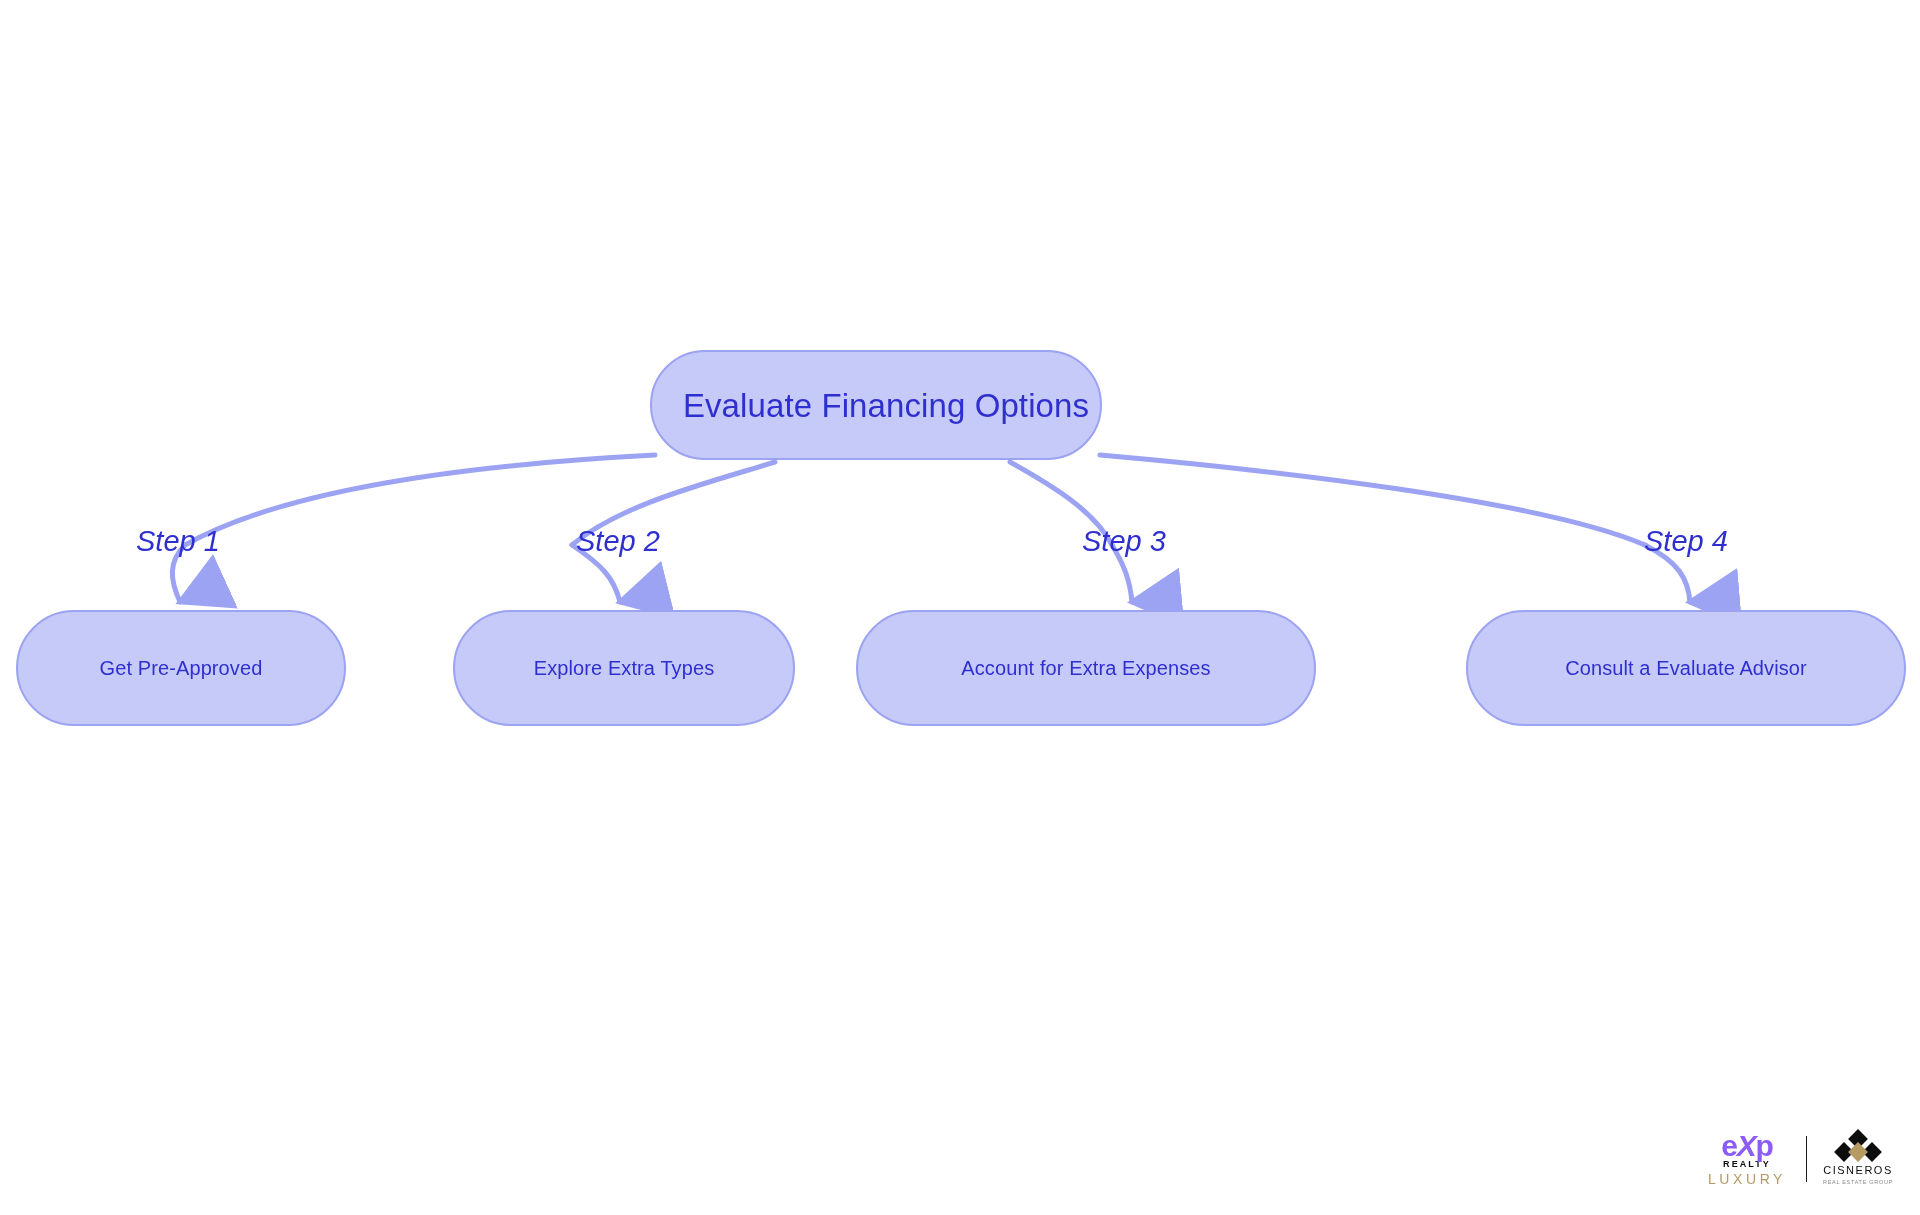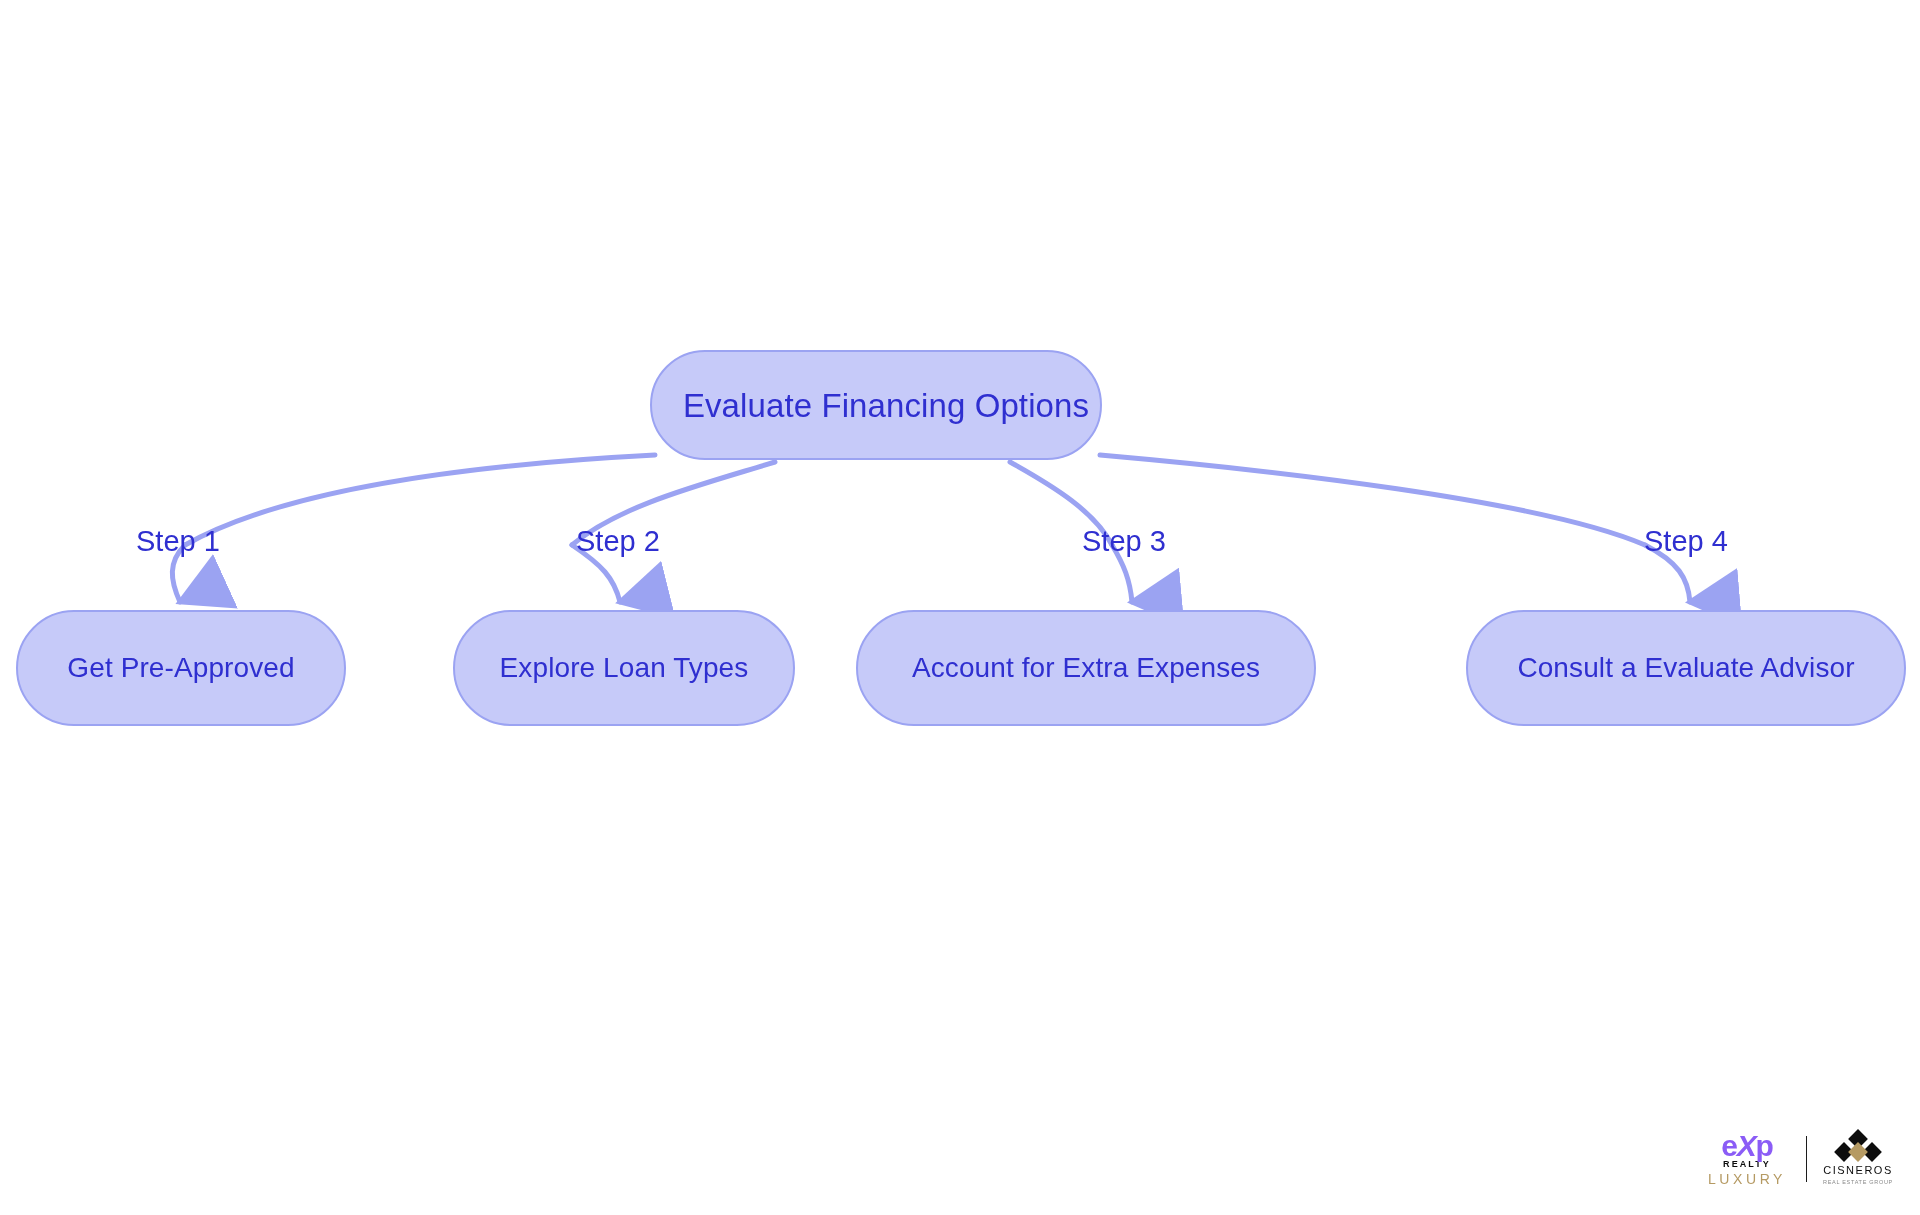--- a/index.html
+++ b/index.html
@@ -46,36 +46,37 @@
   .node--root {
     left: 650px;
     top: 350px;
     width: 452px;
     height: 110px;
     border-radius: 56px;
   }
   .node--root .node-label { font-size: 33px; margin-left: 20px; }
 
   .node--leaf { height: 116px; }
-  .node--leaf .node-label { font-size: 28px; }
+  .node--leaf .node-label { font-size: 20px; }
 
   .node--leaf1 { left: 16px;   top: 610px; width: 330px; }
   .node--leaf2 { left: 453px;  top: 610px; width: 342px; }
   .node--leaf3 { left: 856px;  top: 610px; width: 460px; }
   .node--leaf4 { left: 1466px; top: 610px; width: 440px; }
 
   
   .edge-label {
     position: absolute;
     color: #2f2fd0;
     font-size: 29px;
     line-height: 1;
     white-space: nowrap;
     z-index: 4;
     background: transparent;
+    font-style: italic;
   }
   .edge-label--s1 { left: 136px;  top: 527px; }
   .edge-label--s2 { left: 576px;  top: 527px; text-align: right; }
   .edge-label--s3 { left: 1082px; top: 527px; }
   .edge-label--s4 { left: 1644px; top: 527px; }
 
   
   .brand {
     position: absolute;
     left: 1704px;
@@ -191,21 +192,21 @@
 
 <div class="node node--root">
   <span class="node-label">Evaluate Financing Options</span>
 </div>
 
 <div class="node node--leaf node--leaf1">
   <span class="node-label">Get Pre-Approved</span>
 </div>
 
 <div class="node node--leaf node--leaf2">
-  <span class="node-label">Explore Loan Types</span>
+  <span class="node-label">Explore Extra Types</span>
 </div>
 
 <div class="node node--leaf node--leaf3">
   <span class="node-label">Account for Extra Expenses</span>
 </div>
 
 <div class="node node--leaf node--leaf4">
   <span class="node-label">Consult a Evaluate Advisor</span>
 </div>
 

